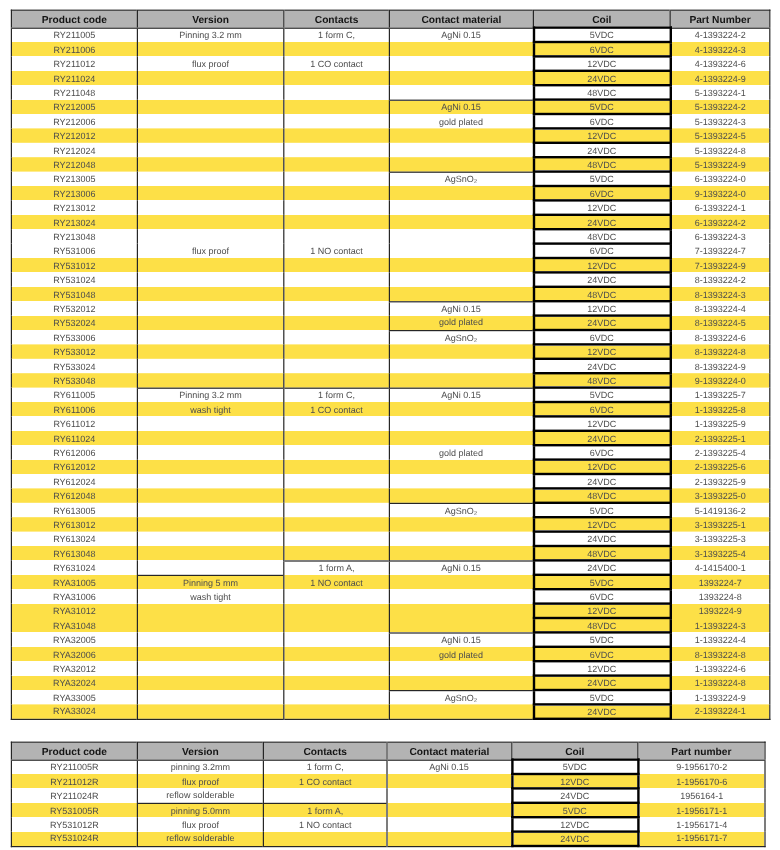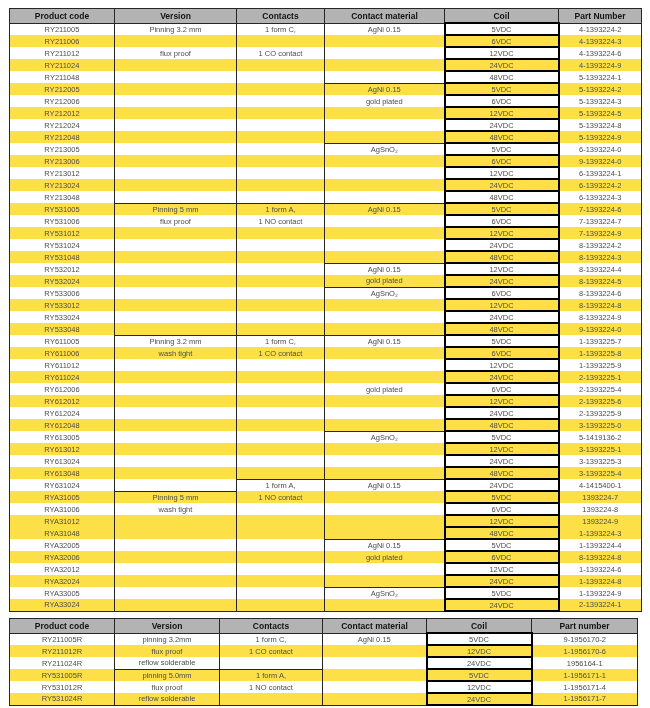--- a/index.html
+++ b/index.html
@@ -168,28 +168,20 @@
           <td>6-1393224-2</td>
         </tr>
         <tr>
           <td>RY213048</td>
           <td></td>
           <td></td>
           <td></td>
           <td class="coil">48VDC</td>
           <td>6-1393224-3</td>
         </tr>
-        <tr class="alt">
-          <td>RY531005</td>
-          <td class="bt">Pinning 5 mm</td>
-          <td class="bt">1 form A,</td>
-          <td class="bt">AgNi 0.15</td>
-          <td class="coil">5VDC</td>
-          <td>7-1393224-6</td>
-        </tr>
         <tr>
           <td>RY531006</td>
           <td>flux proof</td>
           <td>1 NO contact</td>
           <td></td>
           <td class="coil">6VDC</td>
           <td>7-1393224-7</td>
         </tr>
         <tr class="alt">
           <td>RY531012</td>

